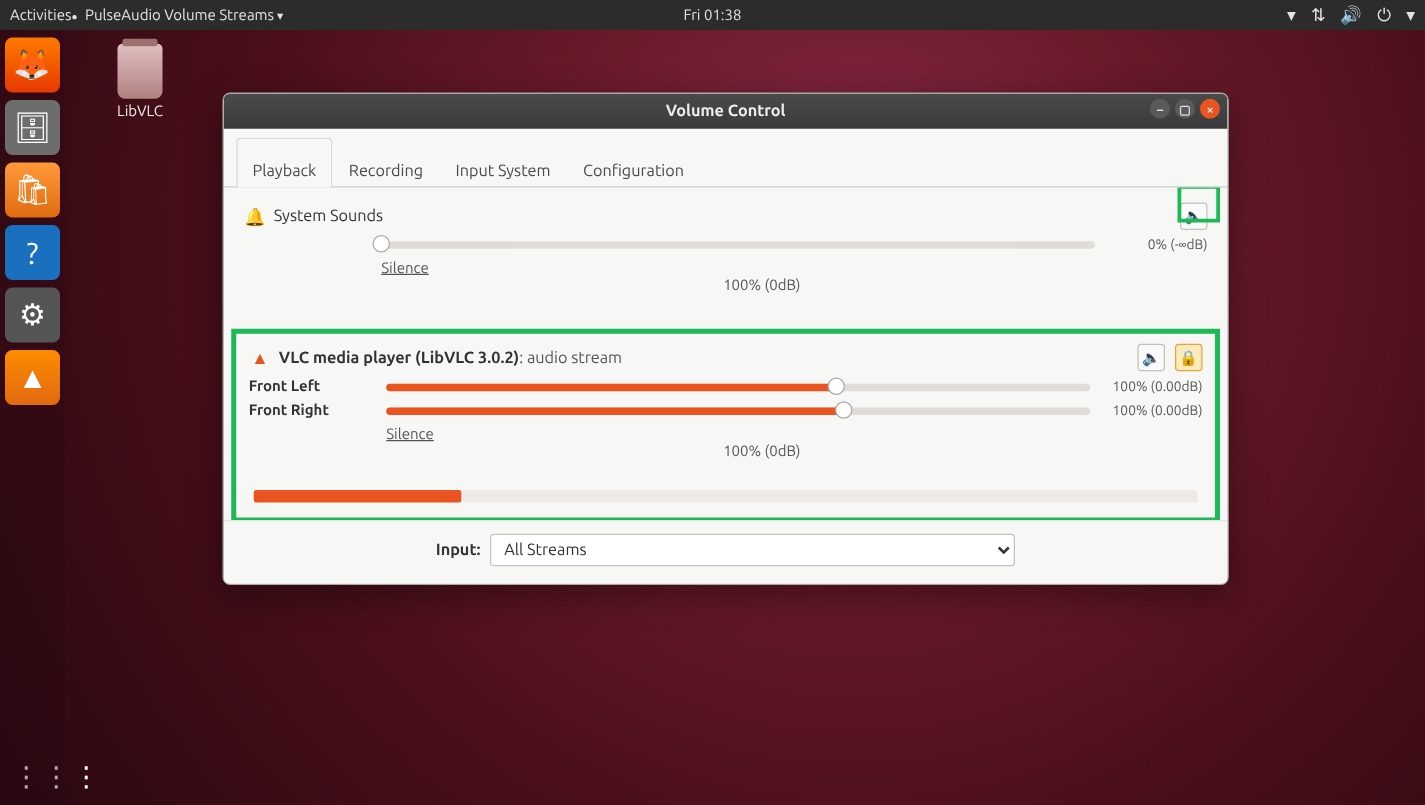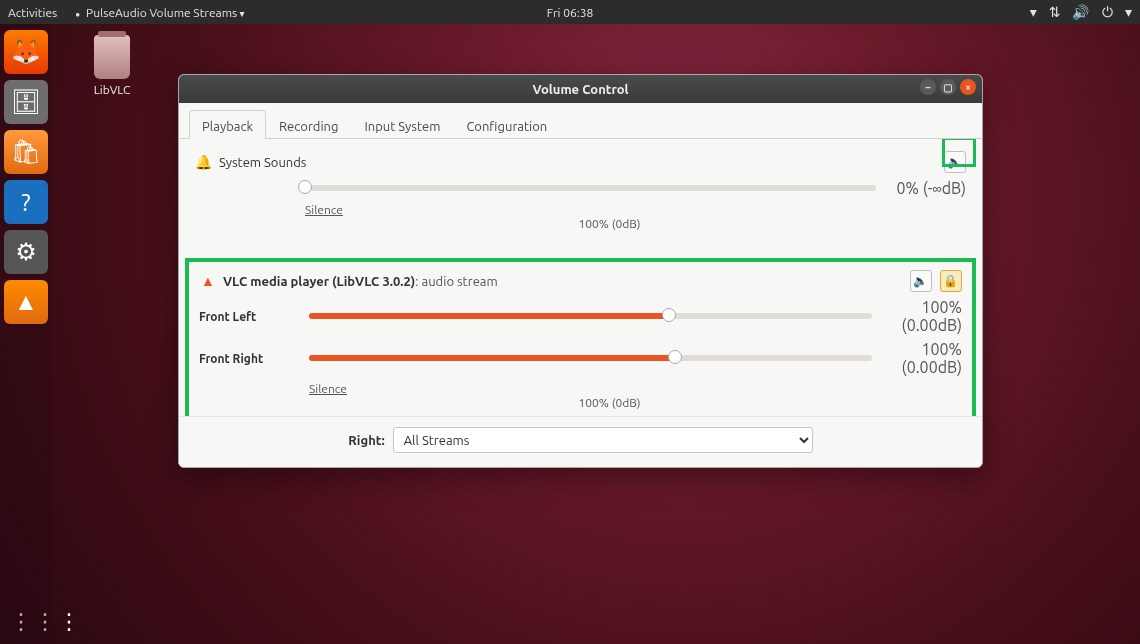--- a/index.html
+++ b/index.html
@@ -7,21 +7,21 @@
     width: 1140px; height: 644px; overflow: hidden;
     background: radial-gradient(circle at 60% 30%, #8a2a4a 0%, #6b1a2a 30%, #4a0f1a 60%, #2a080f 100%);
     position: relative;
   }
   
   .topbar {
     position: absolute; left: 0; right: 0; top: 0; height: 24px;
     background: #2c2c2c; color: #e4e4e4; font-size: 12px;
     display: flex; align-items: center; padding: 0 8px; z-index: 10;
   }
-  .topbar .tb-left { display: flex; gap: 18px; }
+  .topbar .tb-left { display: flex; gap: 0; }
   .topbar .tb-left span { cursor: pointer; }
   .topbar .tb-center { position: absolute; left: 50%; transform: translateX(-50%); }
   .topbar .tb-right { margin-left: auto; display: flex; gap: 12px; align-items: center; font-size: 14px; }
   .topbar .app-ind::before { content: "●"; margin-right: 6px; font-size: 8px; }
   .topbar .app-ind::after { content: " ▾"; font-size: 10px; }
   
   .launcher {
     position: absolute; left: 0; top: 24px; bottom: 0; width: 52px;
     background: rgba(40,10,20,0.35); z-index: 5;
     display: flex; flex-direction: column; align-items: center; padding-top: 6px; gap: 6px;
@@ -76,21 +76,21 @@
     color: #ddd; font-size: 10px; display: flex; align-items: center; justify-content: center;
     cursor: pointer;
   }
   .winctrls .wc.close { background: #e95420; }
   
   .tabs {
     display: flex; border-bottom: 1px solid #d0d0d0; padding: 6px 10px 0; gap: 0;
     font-size: 13px; color: #4a4a4a;
   }
   .tab {
-    padding: 8px 12px 6px; border: 1px solid transparent; border-bottom: none;
+    padding: 19px 12px 6px; border: 1px solid transparent; border-bottom: none;
     cursor: pointer; border-radius: 4px 4px 0 0; position: relative; top: 1px;
   }
   .tab.active {
     background: #f7f7f6; border-color: #d0d0d0;
   }
   .content { flex: 1; padding: 12px 16px 8px; overflow: hidden; position: relative; }
   
   .stream { margin-bottom: 14px; }
   .stream-header { display: flex; align-items: center; font-size: 13px; color: #333; margin-bottom: 6px; }
   .stream-header .sicon { width: 18px; text-align: center; margin-right: 6px; font-size: 14px; color: #888; }
@@ -110,21 +110,21 @@
     flex: 1; height: 6px; background: #e0dcd8; border-radius: 3px; position: relative;
     cursor: pointer;
   }
   .srow .slider .fill {
     position: absolute; left: 0; top: 0; bottom: 0; background: #e95420; border-radius: 3px;
   }
   .srow .slider .thumb {
     position: absolute; top: -5px; width: 14px; height: 14px; background: #fff;
     border: 1px solid #aaa; border-radius: 50%; transform: translateX(-50%);
   }
-  .srow .val { width: 80px; text-align: right; color: #555; font-size: 16px; }
+  .srow .val { width: 80px; text-align: right; color: #555; font-size: 11px; }
   .scale { display: flex; font-size: 12px; color: #555; margin-left: 110px; margin-right: 90px; }
   .scale .s1 { flex: 0 0 auto; text-decoration: underline; } .scale .s2 { margin: 14px auto; }
   
   .vu { height: 10px; background: #eeeae6; border-radius: 2px; margin: 10px 4px 4px; position: relative; }
   .vu .vfill { position: absolute; left: 0; top: 0; bottom: 0; background: #e95420; border-radius: 2px; }
   
   .highlight-box {
     border: 4px solid #1db954; padding: 8px 10px; margin: 0 -10px;
   }
   .highlight-inner {
@@ -144,21 +144,21 @@
   .footer .lbl { font-weight: 600; }
 </style>
 </head>
 <body>
 
 <div class="topbar">
   <div class="tb-left">
     <span>Activities</span>
     <span class="app-ind">PulseAudio Volume Streams</span>
   </div>
-  <div class="tb-center">Fri 06:38</div>
+  <div class="tb-center">Fri 01:38</div>
   <div class="tb-right">
     <span>▾</span>
     <span>⇅</span>
     <span>🔊</span>
     <span>⏻</span>
     <span>▾</span>
   </div>
 </div>
 
 <div class="launcher">
@@ -252,19 +252,19 @@
 
         <div class="vu">
           <div class="vfill" style="width:22%"></div>
         </div>
       </div>
 
       <div class="highlight-inner" style="right:6px; top:-2px; width:34px; height:30px;"></div>
     </div>
 
     <div class="footer">
-      <span class="lbl">Right:</span>
+      <span class="lbl">Input:</span>
       <select>
         <option>All Streams</option>
       </select>
     </div>
   </div>
 </div>
 
 </body></html>

